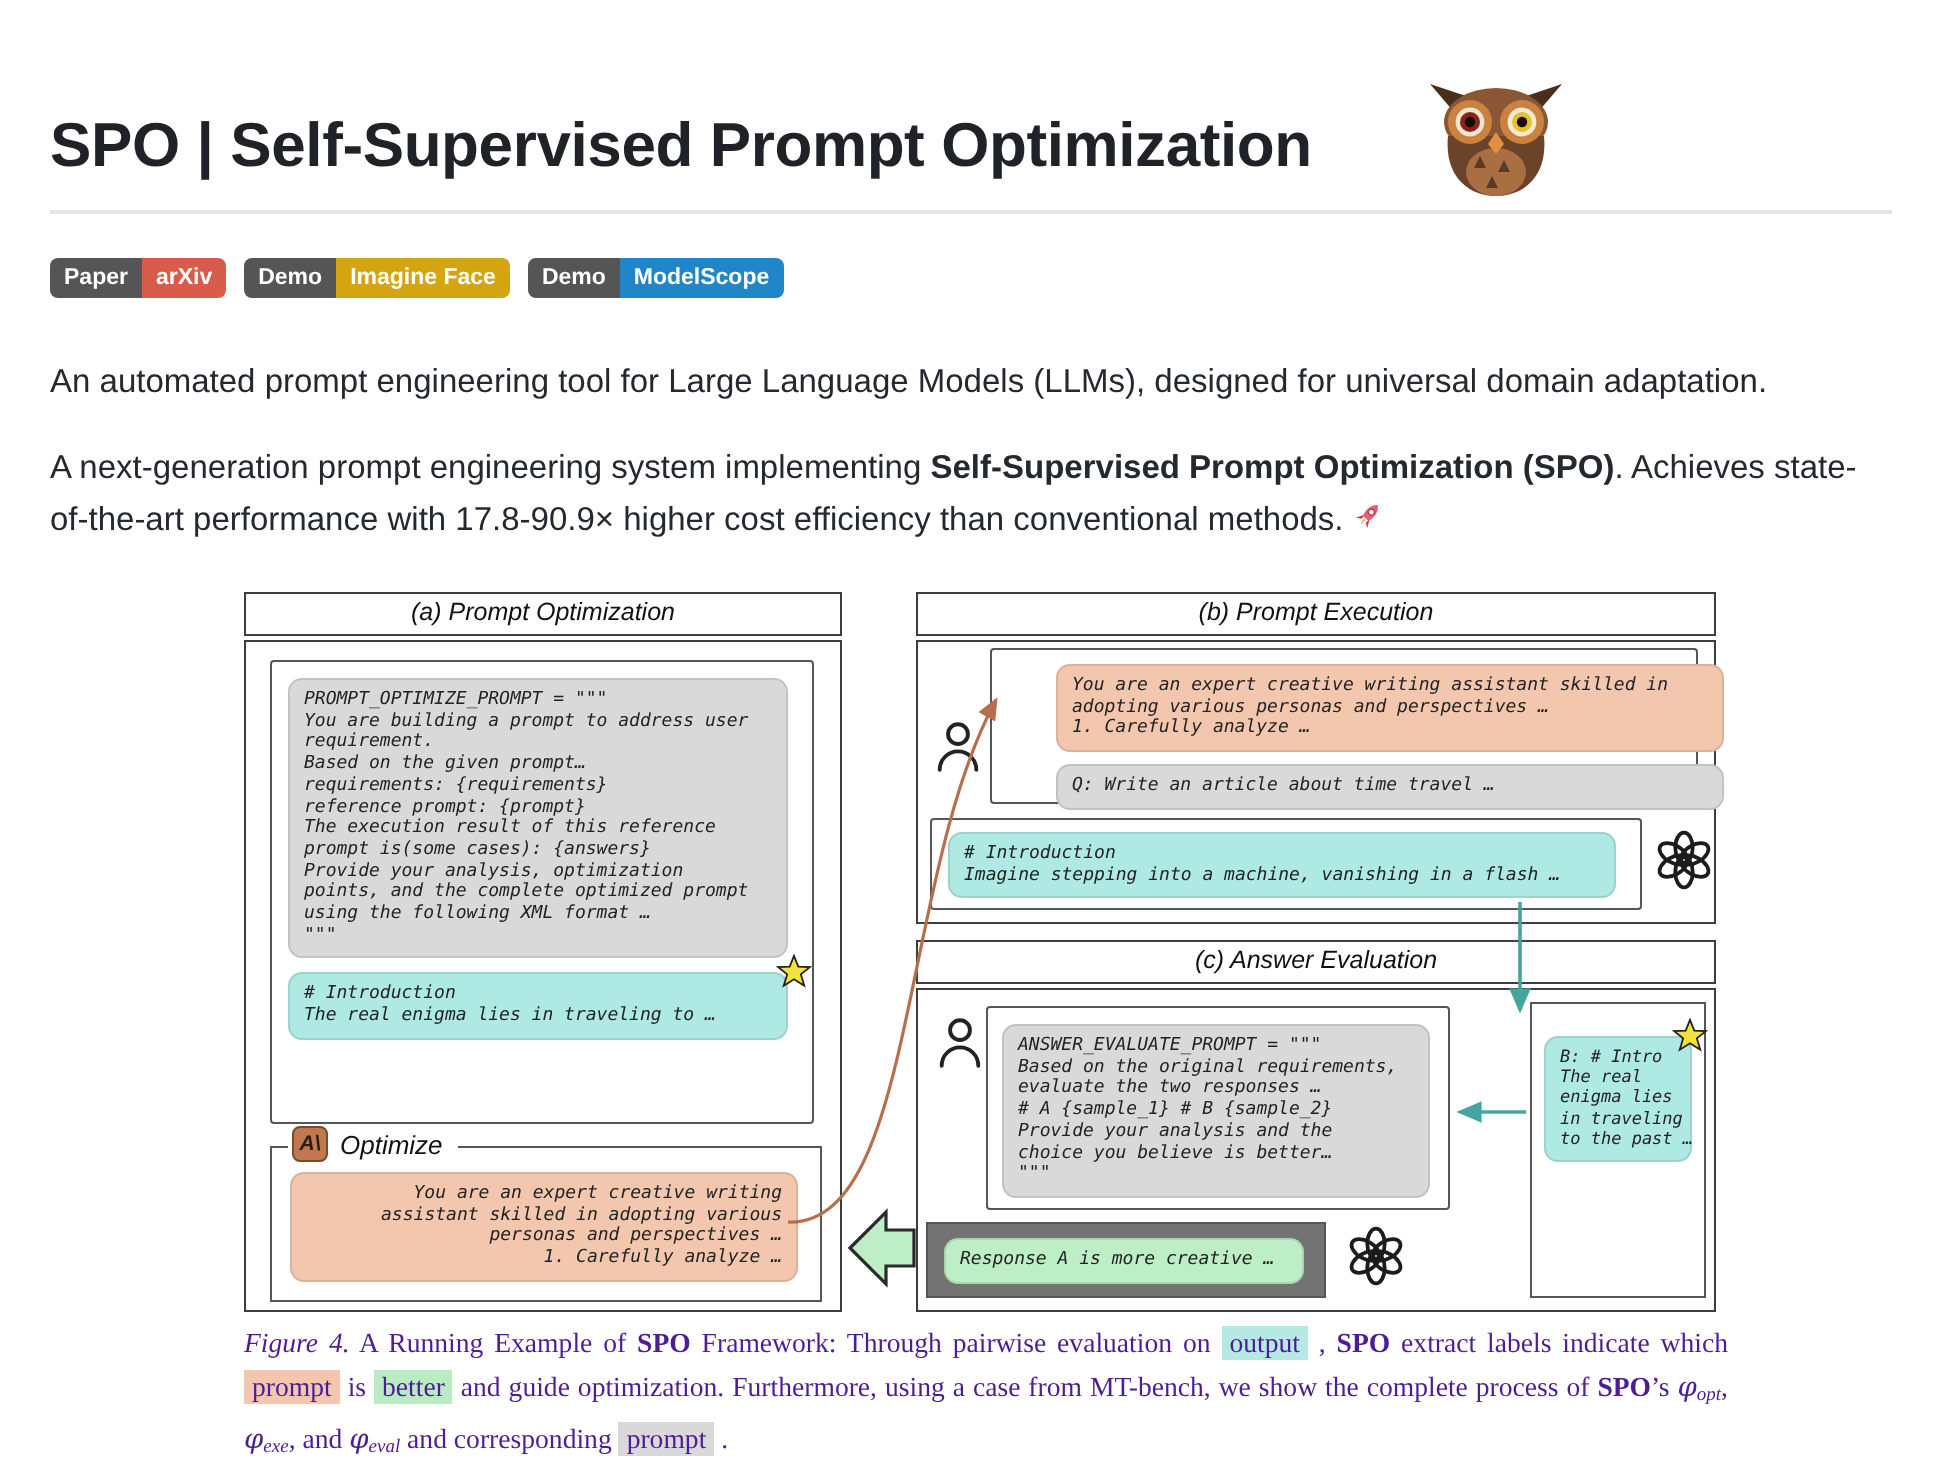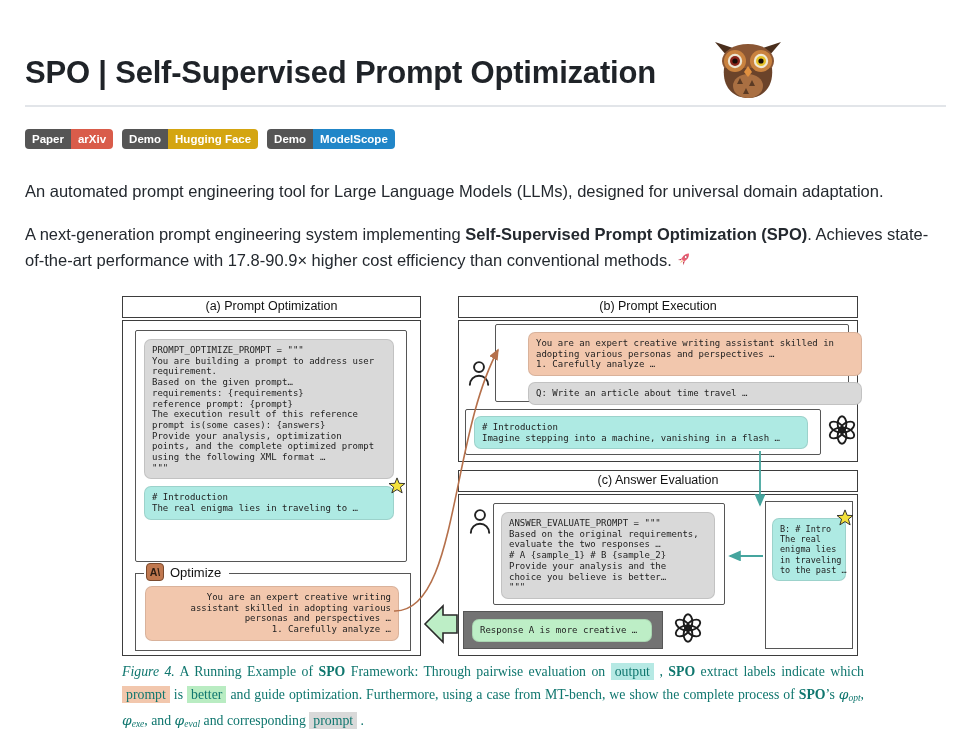--- a/index.html
+++ b/index.html
@@ -29,21 +29,21 @@
   .badge.ms .b-right{background:var(--badge-ms);}
 
   
   .para{position:absolute;left:25px;width:920px;font-size:16.5px;line-height:26px;color:#24292f;}
   .p1{top:178px;}
   .p2{top:221px;}
   .p2 b{font-weight:700;}
   .rocket{display:inline-block;vertical-align:-2px;margin-left:3px;}
 
   
-  .figure{position:absolute;left:122px;top:293px;width:836px;height:366px;font-size:12.5px;}
+  .figure{position:absolute;left:122px;top:293px;width:836px;height:366px;font-size:12.5px;font-style:italic;}
   .panel{position:absolute;}
   .ptitle{position:absolute;left:0;right:0;top:0;height:22px;border:1.5px solid var(--panel-border);background:#fff;text-align:center;line-height:19px;font-size:12.5px;color:#111;}
   .pbody{position:absolute;left:0;right:0;top:24px;bottom:0;border:1.5px solid var(--panel-border);background:#fff;}
   .panel-a{left:0;top:3px;width:299px;height:360px;}
   .panel-b{left:336px;top:3px;width:400px;height:166px;}
   .panel-c{left:336px;top:177px;width:400px;height:186px;}
 
   .innerbox{position:absolute;border:1.4px solid var(--inner-border);background:#fff;border-radius:2px;}
   pre.code{font-family:"DejaVu Sans Mono",monospace;font-size:9px;line-height:10.7px;color:#222;border-radius:7px;padding:5px 7px;white-space:pre;border:1px solid rgba(0,0,0,0.10);}
   .bg-gray{background:var(--box-gray);}
@@ -77,21 +77,21 @@
   .greenwrap{position:absolute;left:4px;top:116px;width:200px;height:38px;border:1.4px solid var(--inner-border);background:#737373;padding:7px 8px;}
   .greenwrap pre{width:180px;}
 
   .person{position:absolute;}
   .openai{position:absolute;}
   .star{position:absolute;right:-8px;top:-9px;}
 
   .overlay{position:absolute;left:0;top:0;width:736px;height:366px;pointer-events:none;}
 
   
-  .caption{position:absolute;left:122px;top:661px;width:742px;font-family:"Liberation Serif",serif;font-size:13.8px;line-height:22px;color:#0f766e;text-align:justify;}
+  .caption{position:absolute;left:122px;top:661px;width:742px;font-family:"Liberation Serif",serif;font-size:13.8px;line-height:22px;color:#4c1d95;text-align:justify;}
   .seg-italic{font-style:italic;}
   .seg-bold{font-weight:700;}
   .seg-mathit{font-style:italic;font-family:"DejaVu Serif",serif;}
   .seg-sub{font-size:9.5px;font-style:italic;vertical-align:-2px;}
   .seg-hl-teal{background:var(--hl-teal);padding:1px 4px;}
   .seg-hl-orange{background:var(--hl-orange);padding:1px 4px;}
   .seg-hl-green{background:var(--hl-green);padding:1px 4px;}
   .seg-hl-gray{background:var(--hl-gray);padding:1px 4px;}
 </style>
 </head>
@@ -123,21 +123,21 @@
 
   <div class="hr"></div>
 
   <div class="badges">
     <a class="badge arxiv" href="#">
       <span class="b-left">Paper</span>
       <span class="b-right">arXiv</span>
     </a>
     <a class="badge hf" href="#">
       <span class="b-left">Demo</span>
-      <span class="b-right">Hugging Face</span>
+      <span class="b-right">Imagine Face</span>
     </a>
     <a class="badge ms" href="#">
       <span class="b-left">Demo</span>
       <span class="b-right">ModelScope</span>
     </a>
   </div>
 
   <p class="para p1">An automated prompt engineering tool for Large Language Models (LLMs), designed for universal domain adaptation.</p>
 
   <p class="para p2"><span>A next-generation prompt engineering system implementing </span><b>Self-Supervised Prompt Optimization (SPO)</b><span>. Achieves state-of-the-art performance with 17.8-90.9× higher cost efficiency than conventional methods.</span><span class="rocket"><svg width="17" height="17" viewBox="0 0 17 17">

